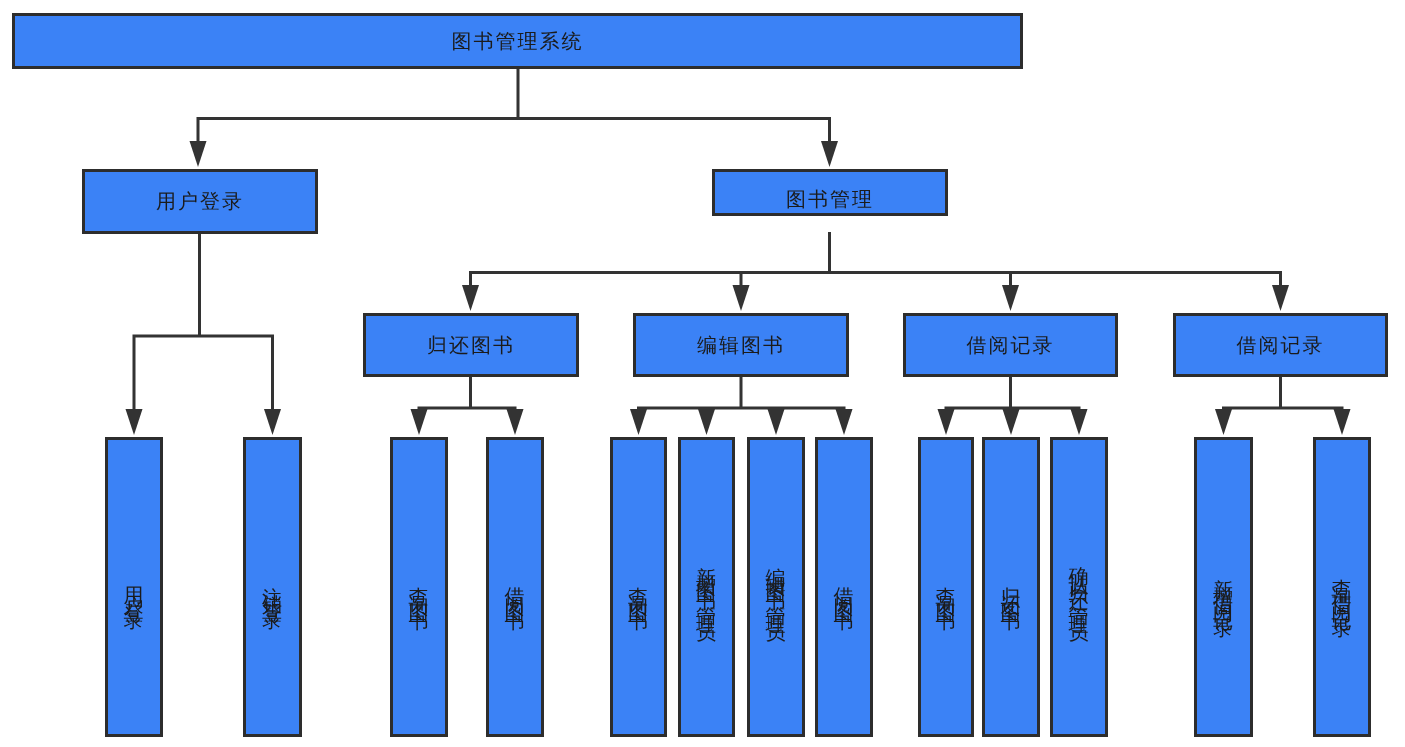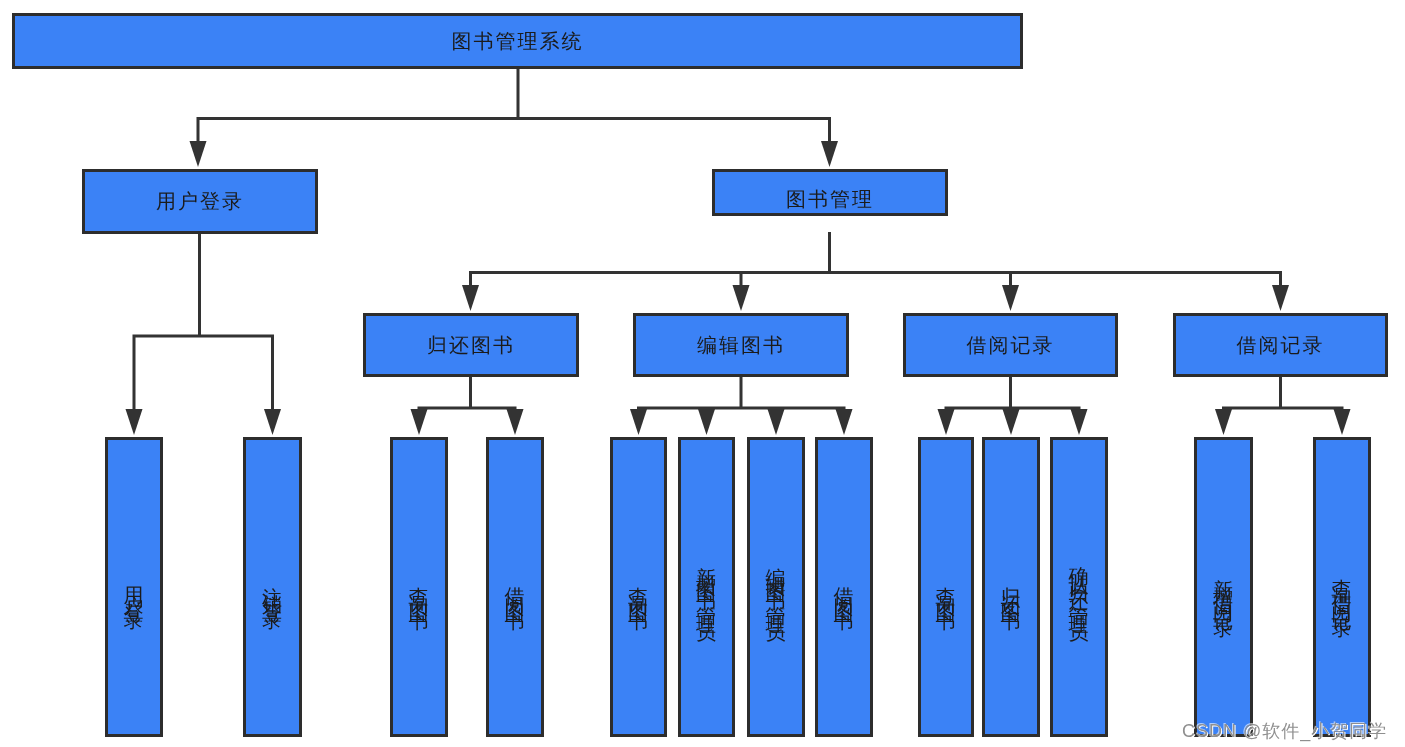--- a/index.html
+++ b/index.html
@@ -151,15 +151,14 @@
   <div class="node leaf" id="n-lf-10">
     <span class="v-label">确认归还（管理员）</span>
   </div>
   <div class="node leaf" id="n-lf-11">
     <span class="v-label">新增借阅记录</span>
   </div>
   <div class="node leaf" id="n-lf-12">
     <span class="v-label">查询借阅记录</span>
   </div>
 
-  <div class="watermark">CSDN @软件_小贺同学</div>
 
 </div>
 
 </body></html>

